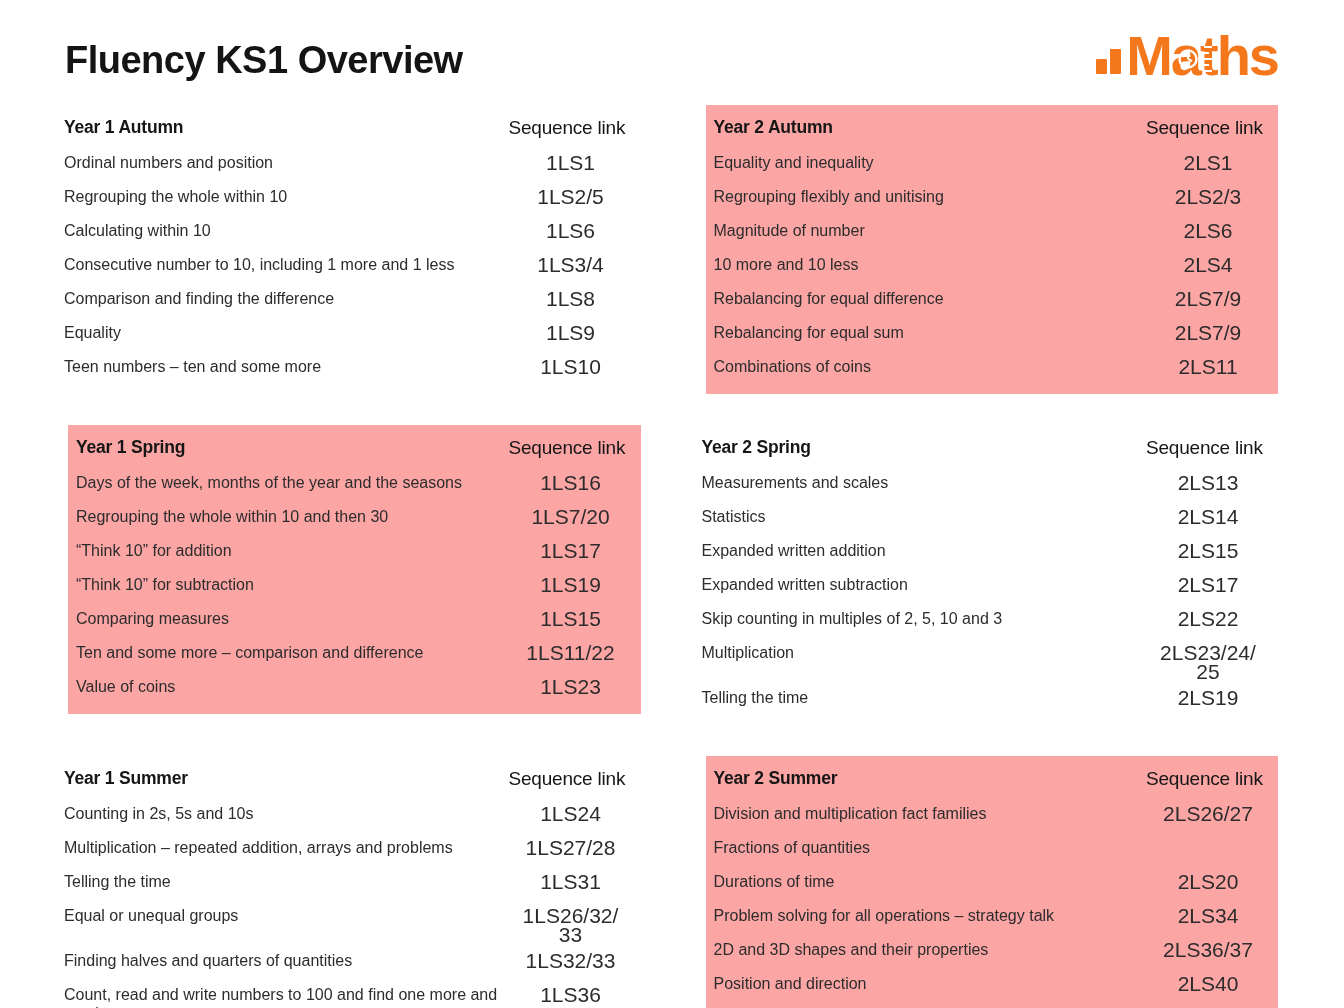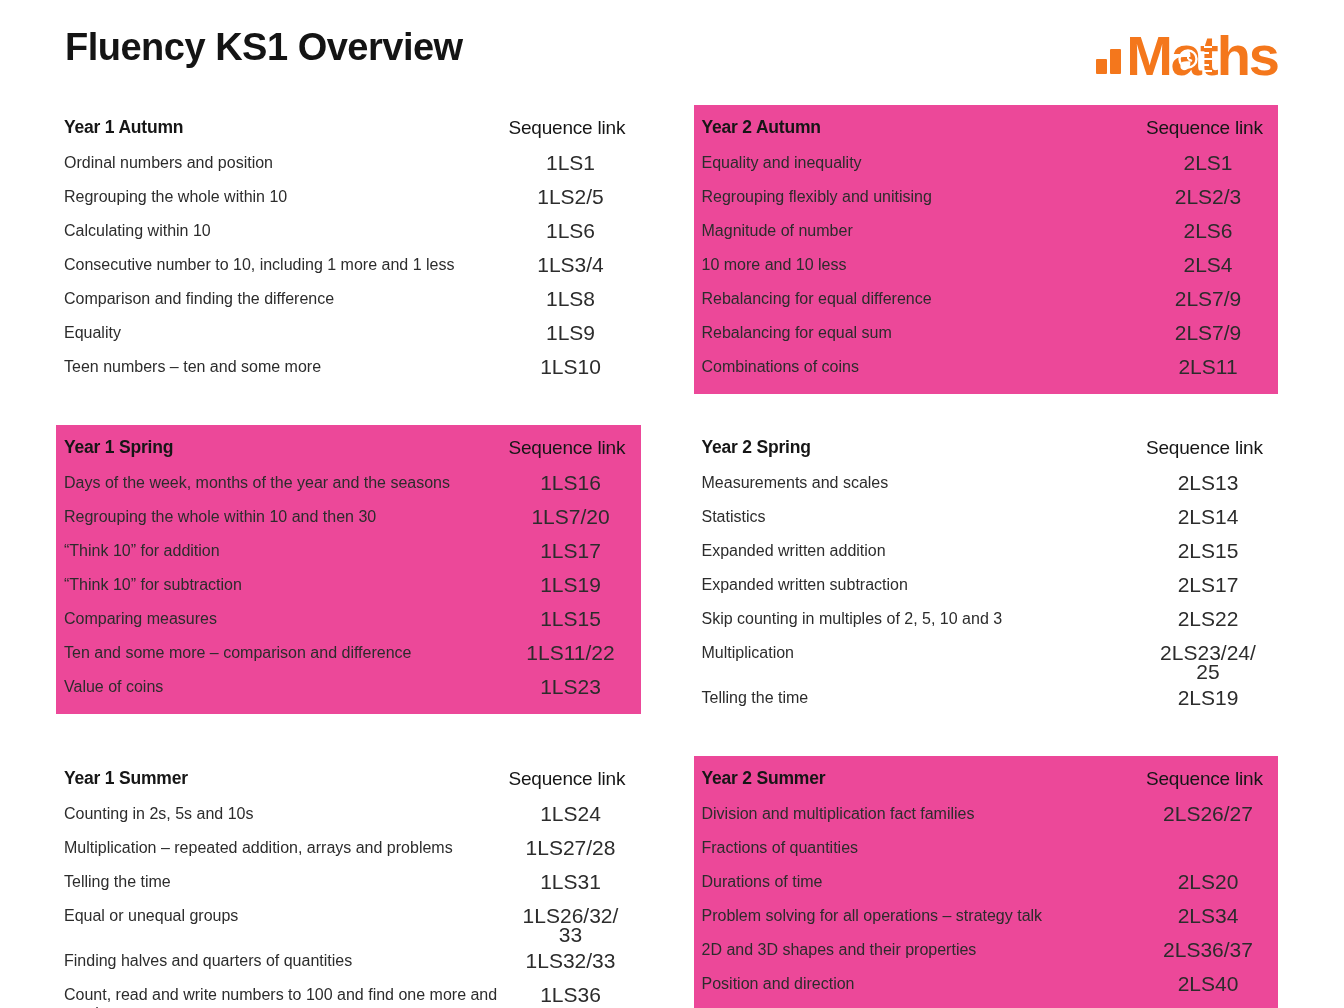--- a/index.html
+++ b/index.html
@@ -9,21 +9,21 @@
     width:1344px; height:1008px;
     background:#ffffff;
     font-family:"Liberation Sans", sans-serif;
     color:#2c2c2c;
     overflow:hidden;
     padding:22px 66px 20px 56px;
   }
   
   .page-header { position:relative; height:66px; }
   .page-title {
-    position:absolute; left:9px; top:4px;
+    position:absolute; left:9px; top:17px;
     font-size:38px; font-weight:800; letter-spacing:-0.5px;
     color:#141414;
   }
   .logo {
     position:absolute; right:0; top:0;
     display:flex; align-items:flex-end; height:62px;
   }
   .logo .bars { display:flex; align-items:flex-end; gap:3px; margin:0 5px 10px 0; }
   .logo .bar { background:#f4771c; width:11px; border-radius:1px; }
   .logo .bar.b1 { height:15px; }
@@ -48,21 +48,21 @@
   
   .grid {
     margin-top:17px;
     display:grid;
     grid-template-columns:1fr 1fr;
     column-gap:53px;
     row-gap:31px;
     align-items:start;
   }
   .season-table { padding:5px 8px 10px 8px; background:transparent; }
-  .season-table.shaded { background:#ec4899; }
+  .season-table.shaded { background:#fca5a5;margin-left:12px; }
   .row { display:flex; align-items:flex-start; min-height:34px; }
   .row.header-row { min-height:36px;gap:16px; }
   .cell { padding-top:7px; line-height:19px; }
   .cell.topic { flex:1 1 auto; font-size:16px; color:#2c2c2c; padding-right:6px; }
   .cell.link  { flex:0 0 124px; font-size:21px; color:#2c2c2c; text-align:center; white-space:pre-line; }
   .header-row .cell { padding-top:8px; }
   .header-row .table-title { flex:1 1 auto; font-size:17.5px; font-weight:800; color:#161616; letter-spacing:-0.2px; }
   .header-row .seq-header  { flex:0 0 124px; font-size:19px; font-weight:400; color:#161616; letter-spacing:-0.2px; }
 </style>
 </head>

